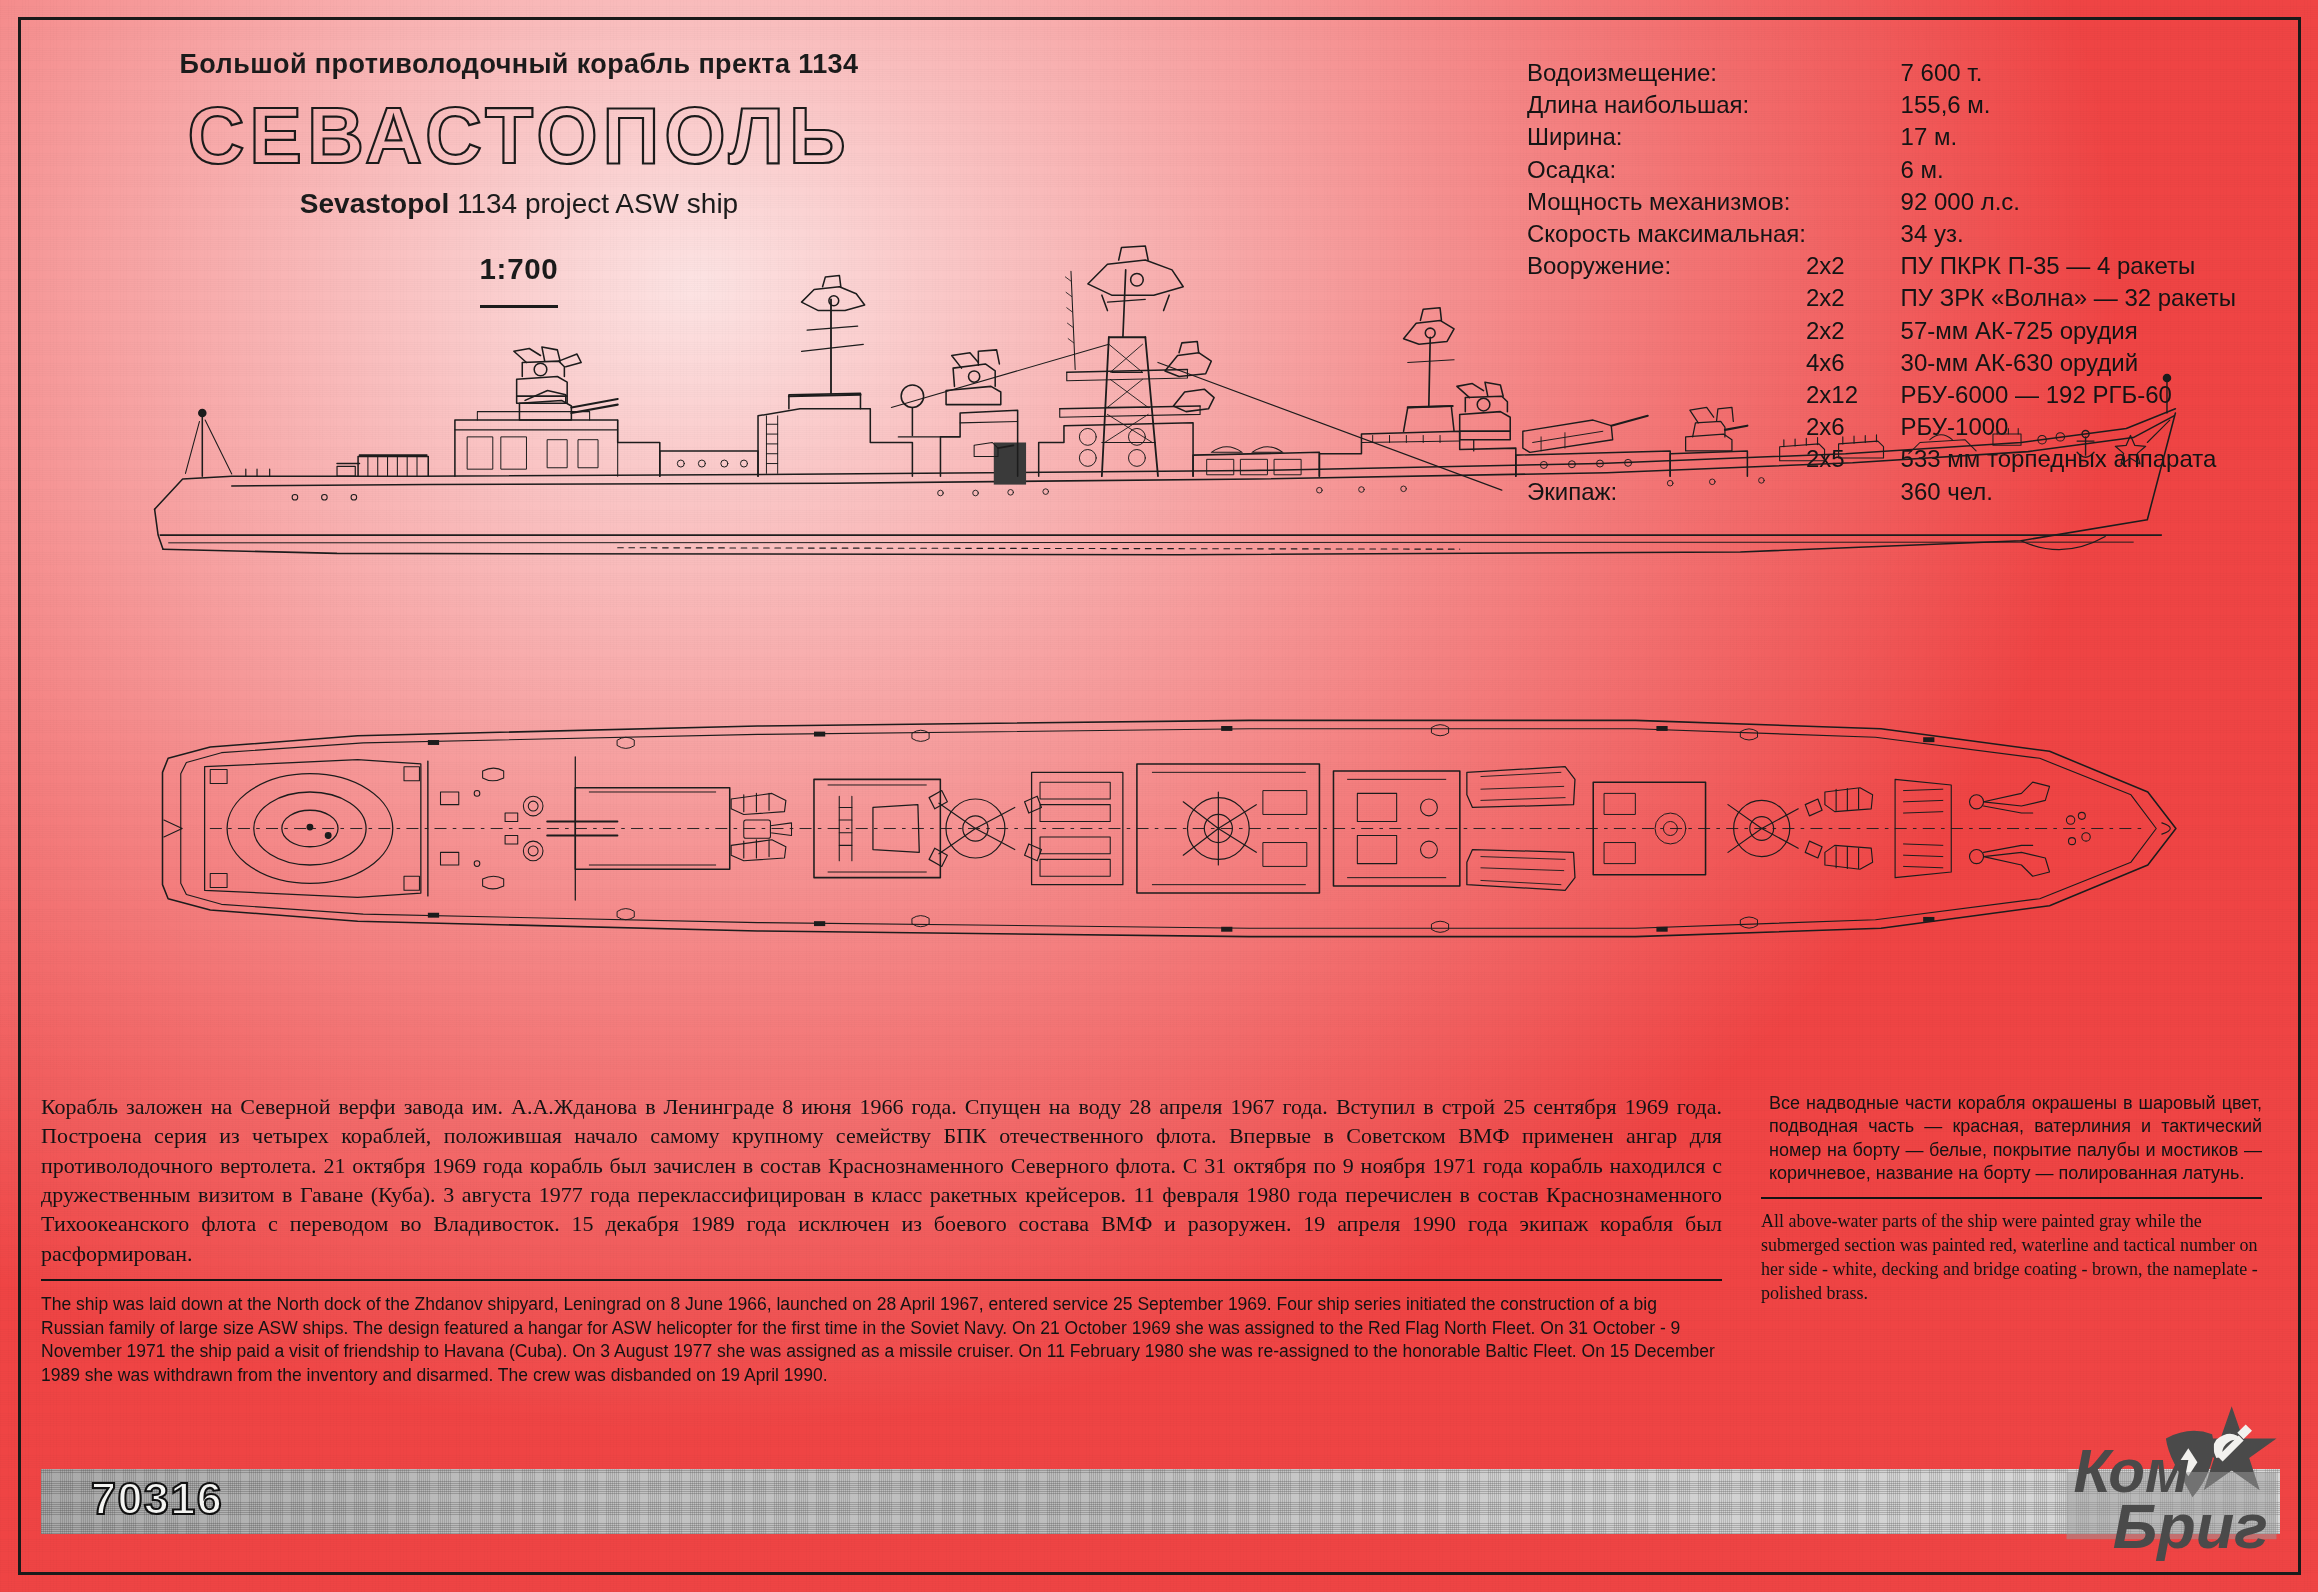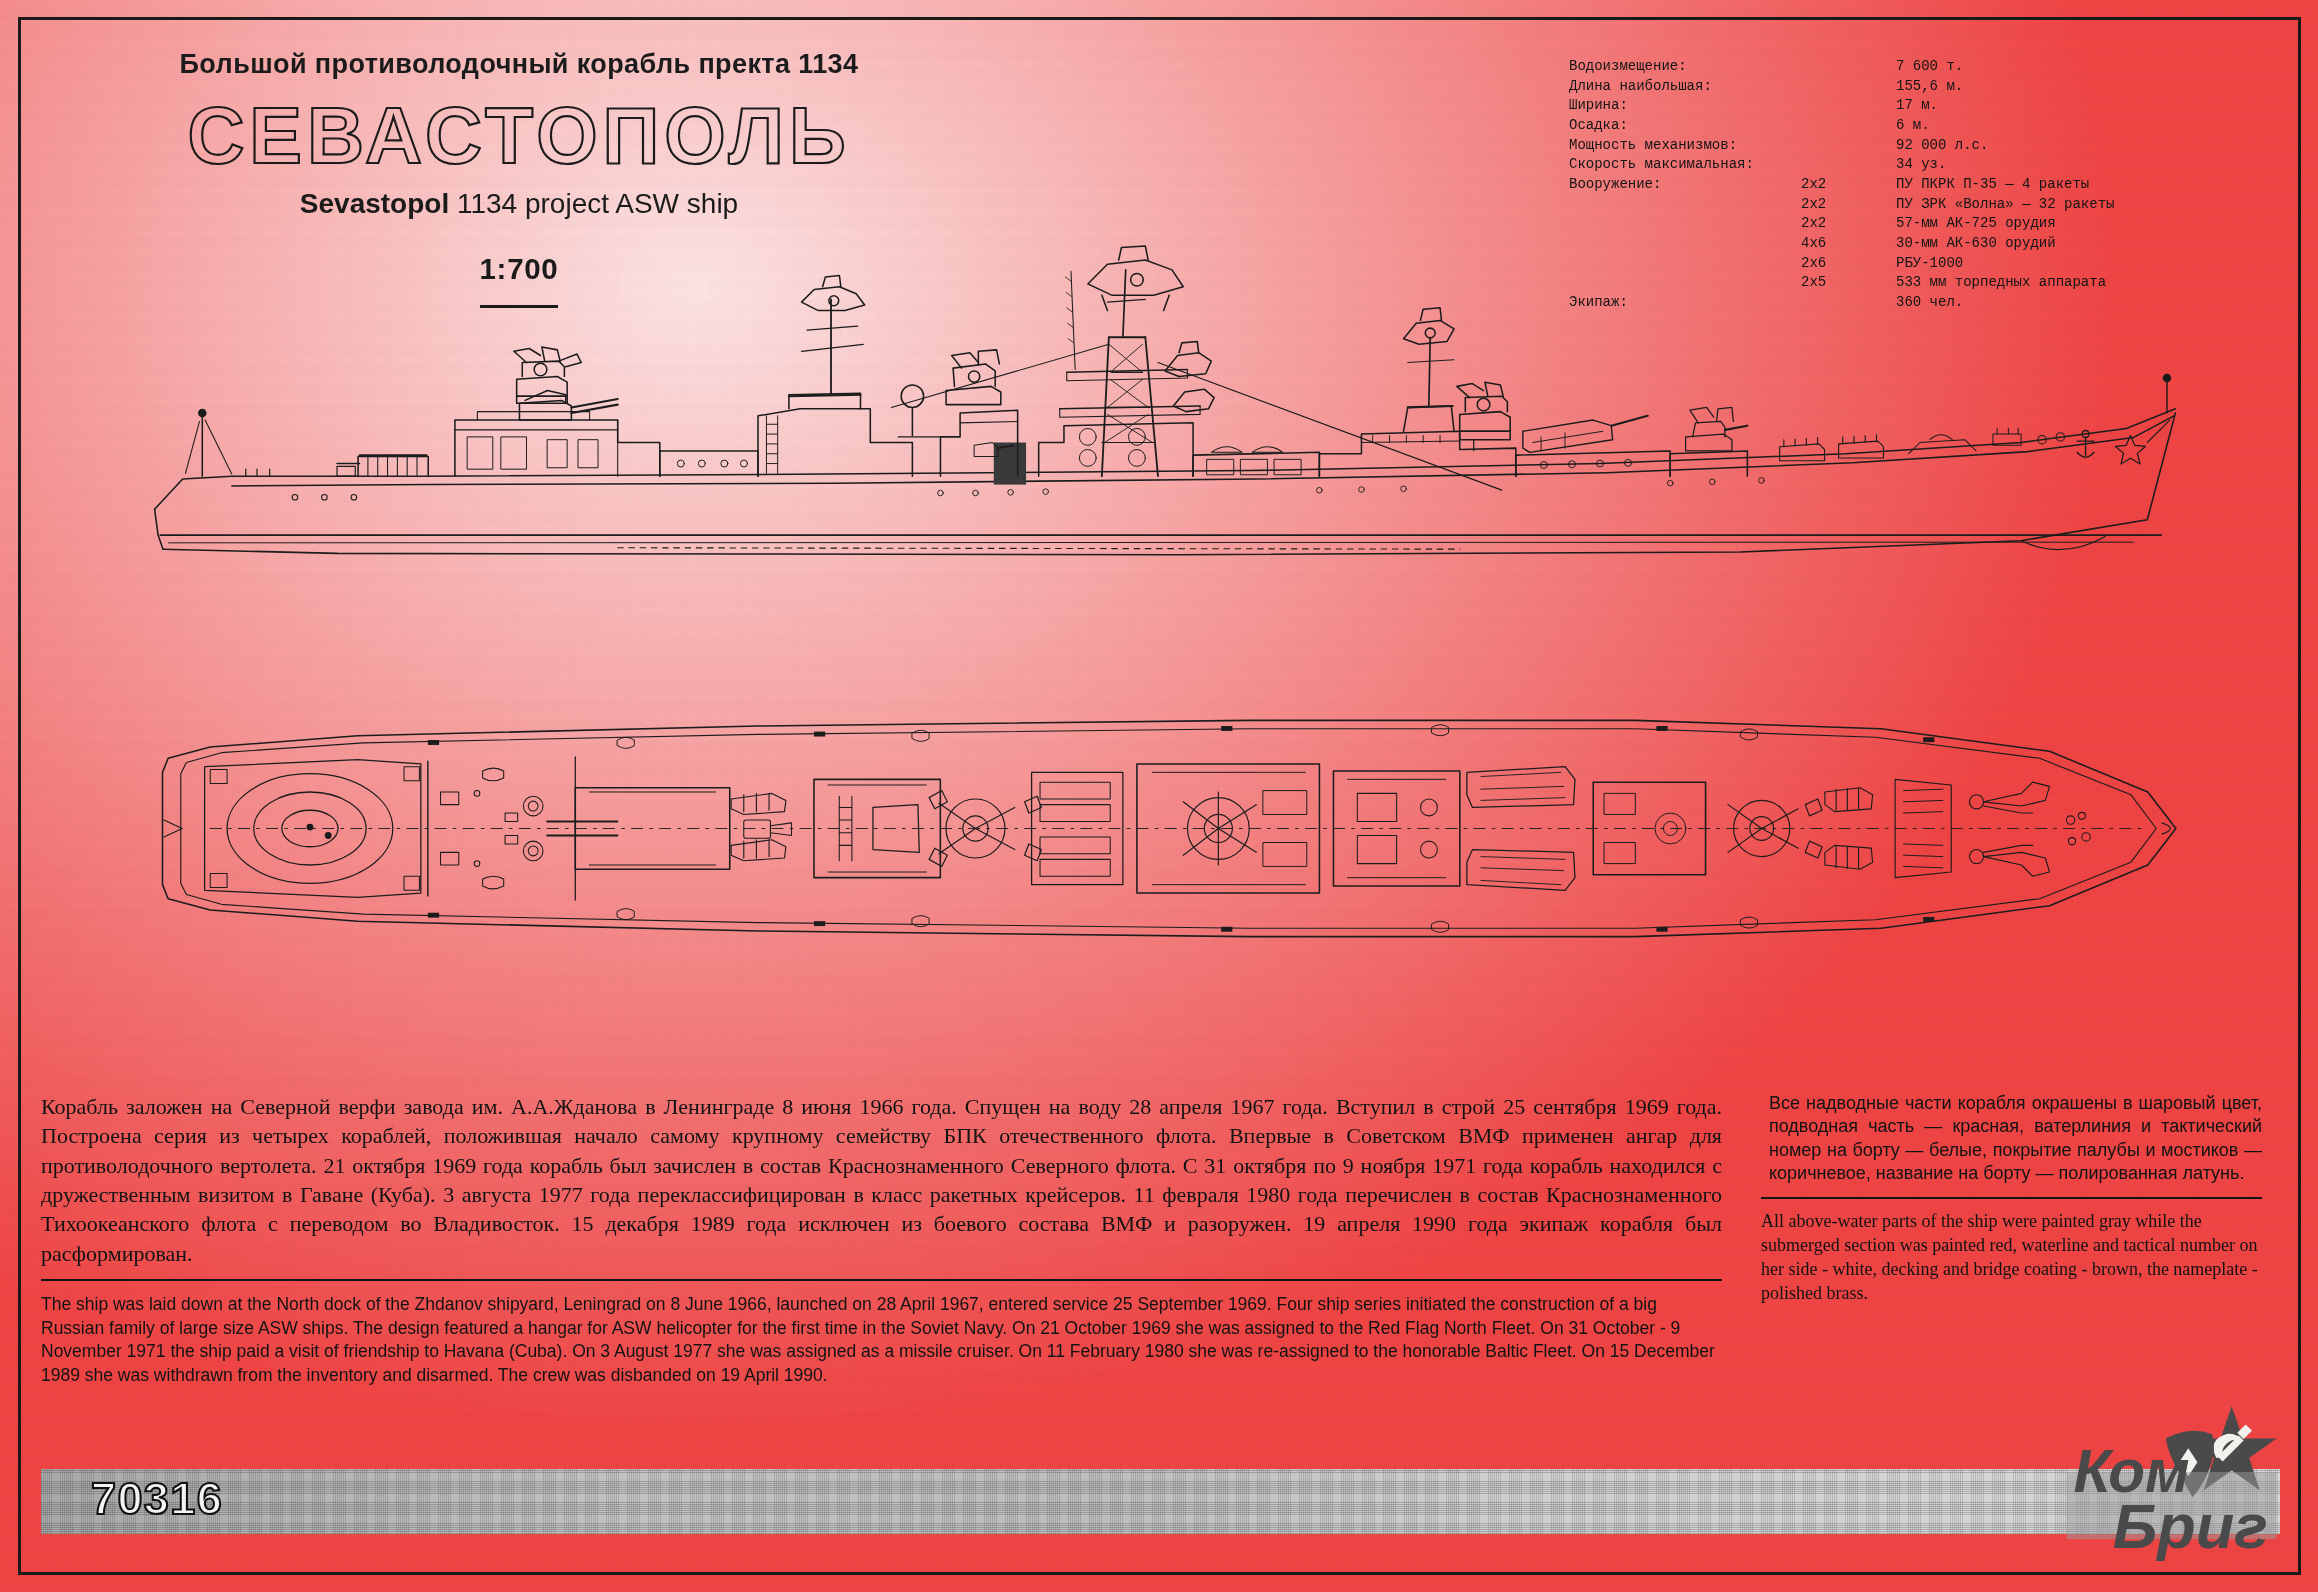--- a/index.html
+++ b/index.html
@@ -48,23 +48,23 @@
   }
   .subname b{font-weight:bold;}
   .scale{
     margin-top:32px;font-size:29.5px;font-weight:bold;color:#1b1b1b;
     display:inline-block;border-bottom:3.5px solid #1b1b1b;padding-bottom:19px;
     letter-spacing:0.7px;
   }
 
   
   .specs{
-    position:absolute;left:1569px;top:58px;width:709px;
-    font-family:Liberation Mono, monospace;
-    font-size:14px;color:#141414;line-height:1.255;
+    position:absolute;left:1527px;top:58px;width:709px;
+    font-family:Liberation Sans, sans-serif;
+    font-size:24px;color:#141414;line-height:1.255;
   }
   .specs table{border-collapse:collapse;width:100%;}
   .specs td{padding:0 0 2.1px 0;vertical-align:top;white-space:nowrap;}
   .sp-label{width:232px;}
   .sp-mult{width:95px;}
   .sp-val{}
 
   
   .draw-side{position:absolute;left:126px;top:232px;width:2085px;height:421px;}
   .draw-plan{position:absolute;left:126px;top:688px;width:2085px;height:281px;}
@@ -186,20 +186,25 @@
           </tr>
           <tr>
             <td class="sp-label"></td>
             <td class="sp-mult">2x2</td>
             <td class="sp-val">57-мм АК-725 орудия</td>
           </tr>
           <tr>
             <td class="sp-label"></td>
             <td class="sp-mult">4x6</td>
             <td class="sp-val">30-мм АК-630 орудий</td>
+          </tr>
+          <tr>
+            <td class="sp-label"></td>
+            <td class="sp-mult">2x12</td>
+            <td class="sp-val">РБУ-6000 — 192 РГБ-60</td>
           </tr>
           <tr>
             <td class="sp-label"></td>
             <td class="sp-mult">2x6</td>
             <td class="sp-val">РБУ-1000</td>
           </tr>
           <tr>
             <td class="sp-label"></td>
             <td class="sp-mult">2x5</td>
             <td class="sp-val">533 мм торпедных аппарата</td>

